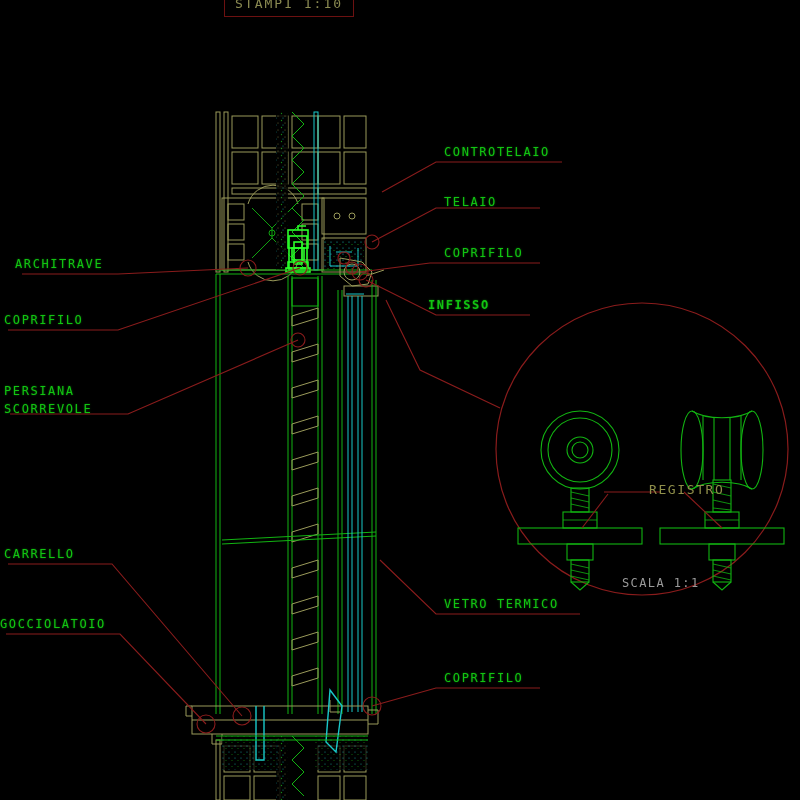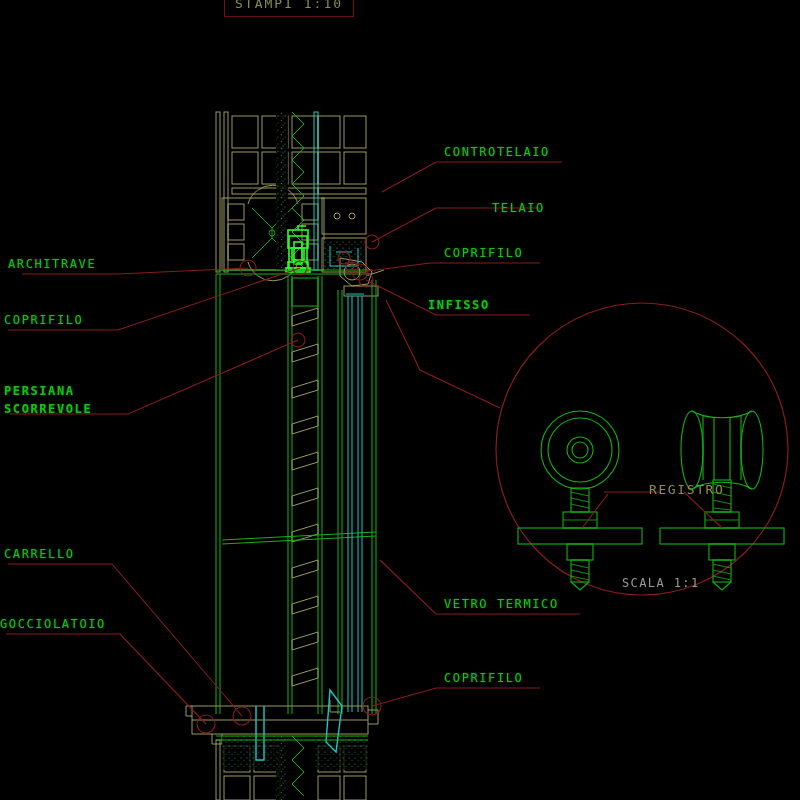--- a/index.html
+++ b/index.html
@@ -277,29 +277,29 @@
       <path d="M608 494 L582 528"></path>
       <path d="M684 492 L722 528"></path>
     </g>
   </g>
 </svg>
 
 <div class="title-box" style="left:224px;top:-10px;">
   <span class="title-txt">STAMPI 1:10</span>
 </div>
 
-<div class="lbl" style="left:8px;top:256px;text-align:right;">ARCHITRAVE</div>
+<div class="lbl" style="left:15px;top:256px;text-align:right;">ARCHITRAVE</div>
 <div class="lbl" style="left:4px;top:312px;">COPRIFILO</div>
-<div class="lbl multi" style="left:4px;top:382px;font-weight:bold;">PERSIANA
+<div class="lbl multi" style="left:4px;top:382px;">PERSIANA
 SCORREVOLE</div>
 <div class="lbl" style="left:4px;top:546px;">CARRELLO</div>
 <div class="lbl" style="left:0px;top:616px;">GOCCIOLATOIO</div>
 
 <div class="lbl" style="left:444px;top:144px;">CONTROTELAIO</div>
-<div class="lbl" style="left:444px;top:200px;margin-left:48px;">TELAIO</div>
+<div class="lbl" style="left:444px;top:194px;">TELAIO</div>
 <div class="lbl" style="left:444px;top:245px;">COPRIFILO</div>
 <div class="lbl" style="left:428px;top:297px;font-weight:bold;">INFISSO</div>
 <div class="lbl" style="left:444px;top:596px;">VETRO TERMICO</div>
 <div class="lbl" style="left:444px;top:670px;">COPRIFILO</div>
 
 <div class="registro" style="left:610px;top:482px;">REGISTRO</div>
 <div class="scala" style="left:622px;top:576px;">SCALA 1:1</div>
 
 </div>
 

